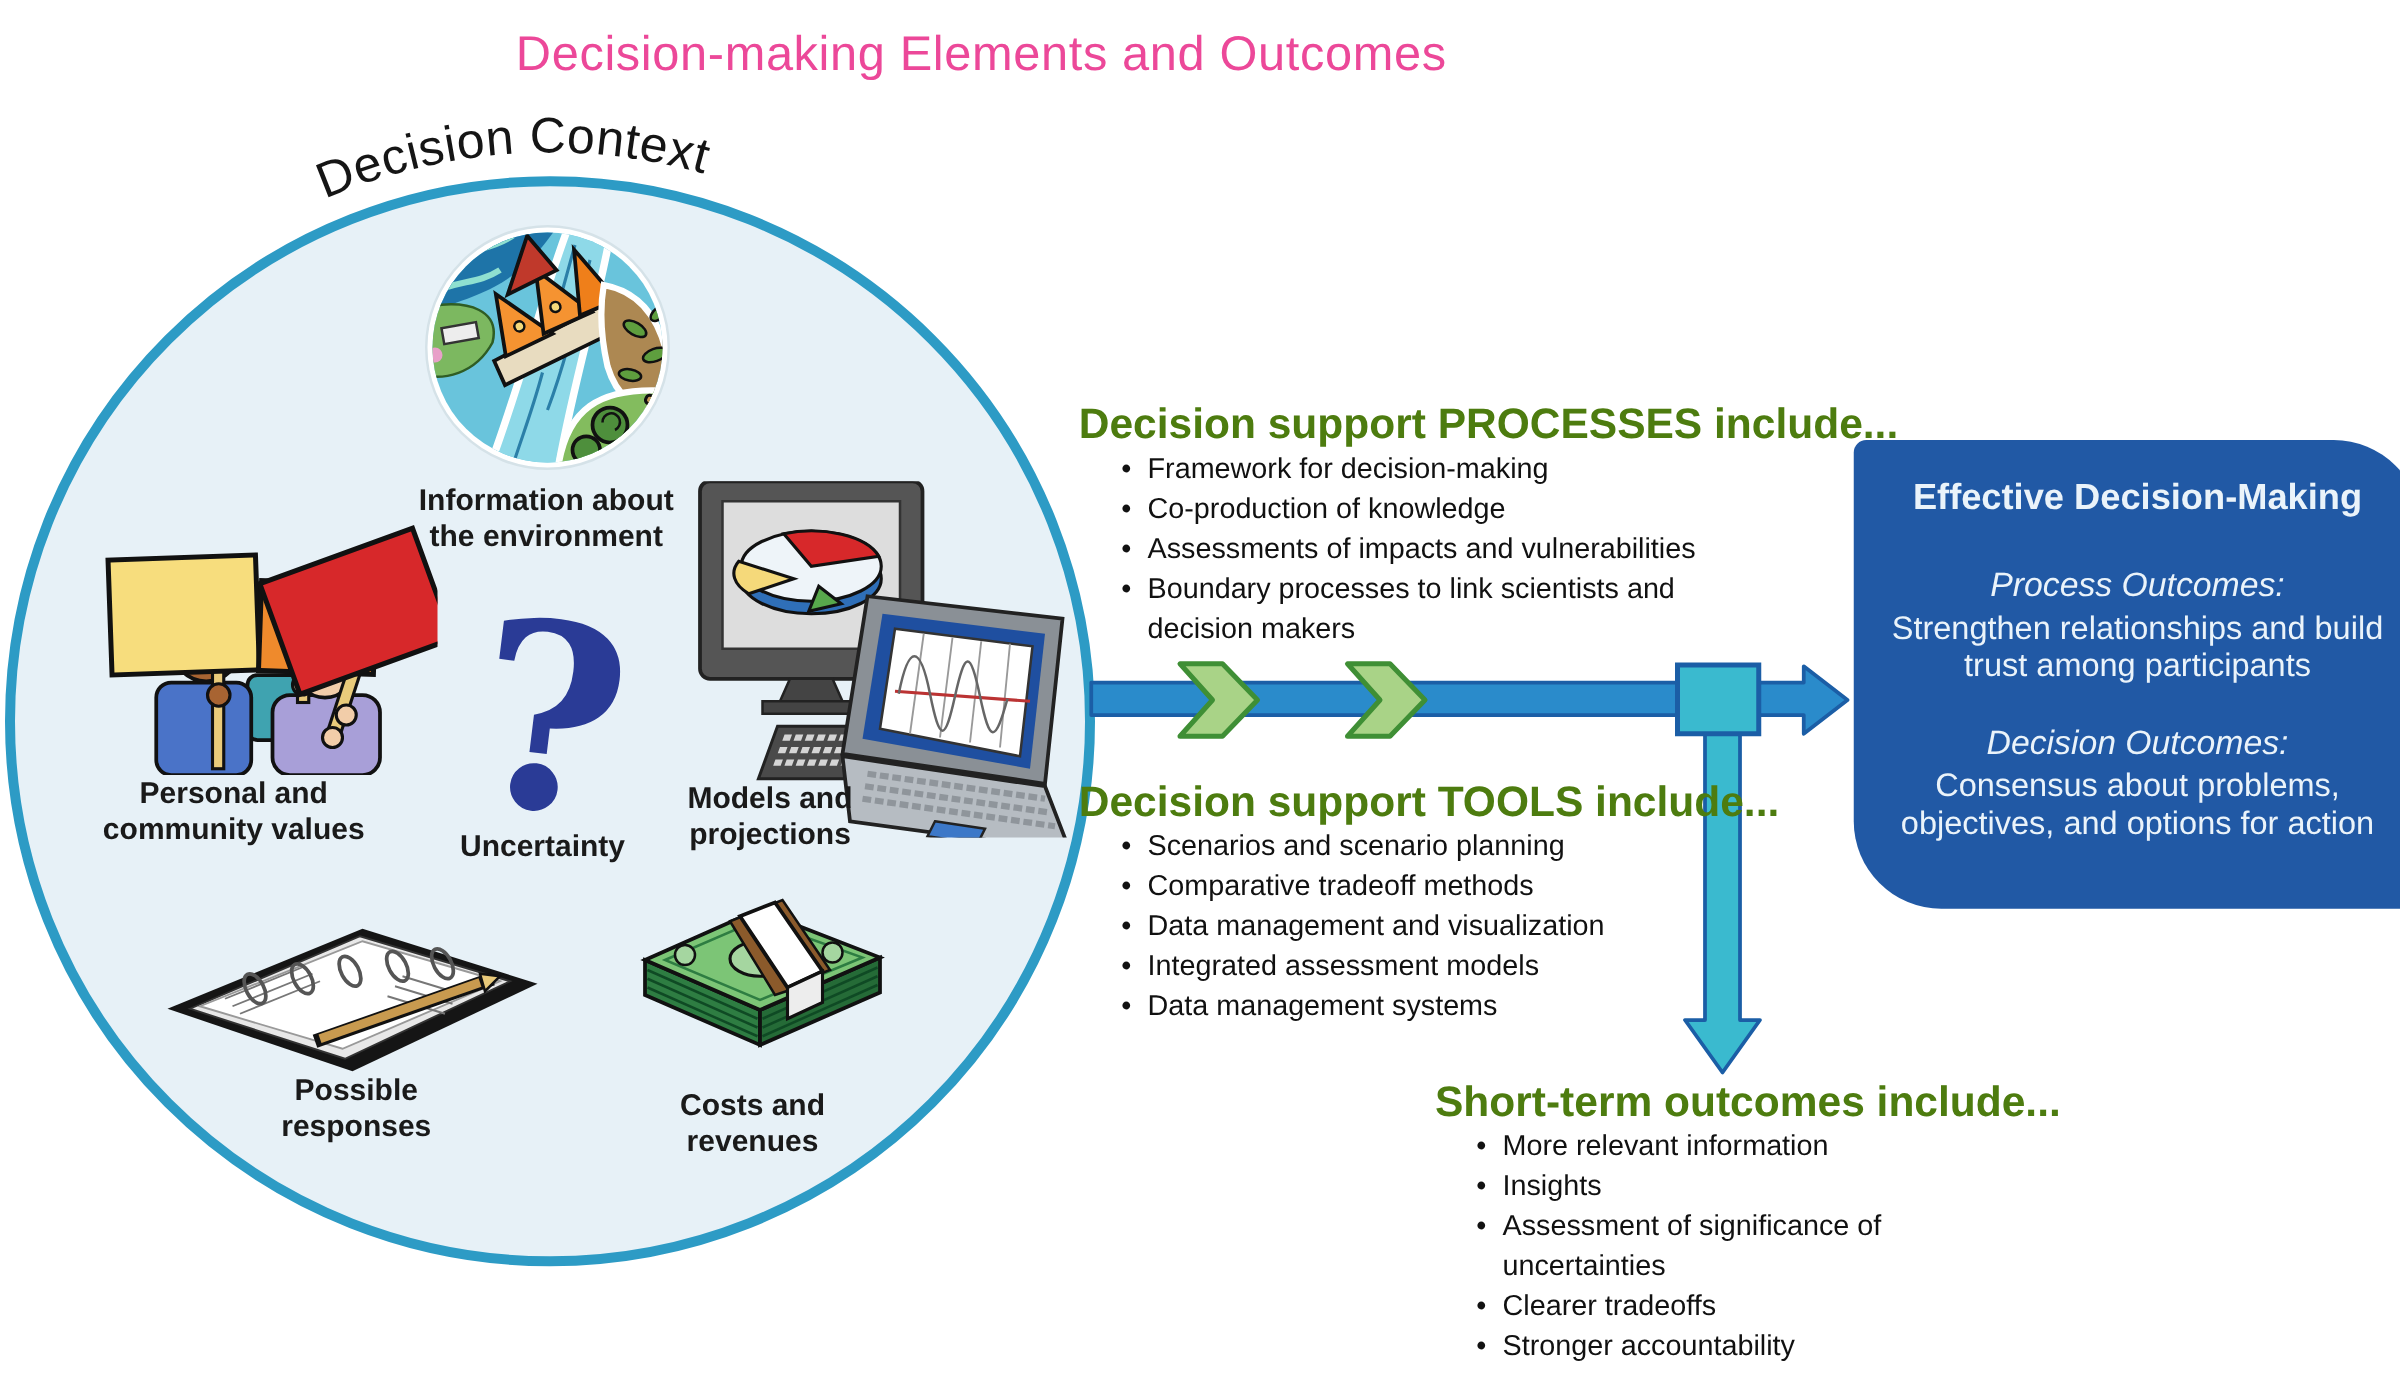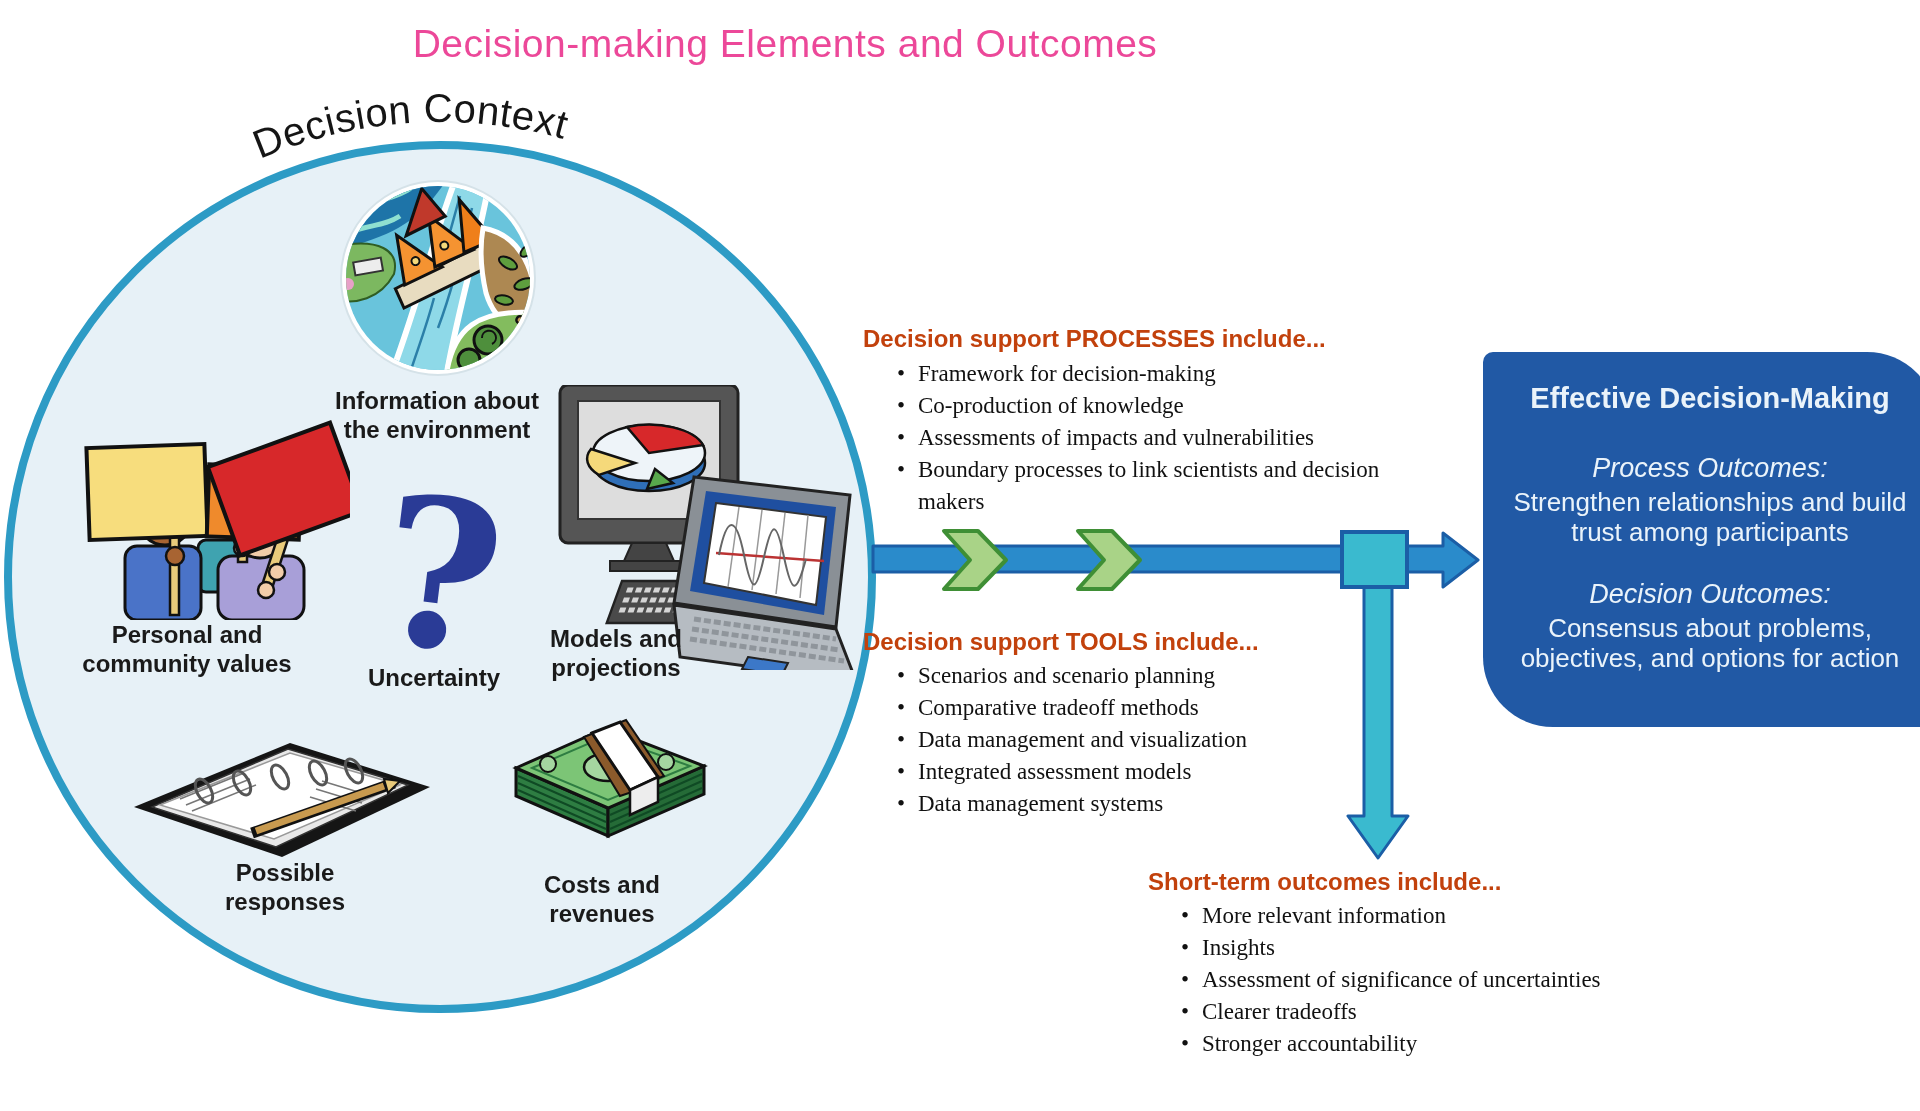--- a/index.html
+++ b/index.html
@@ -13,24 +13,24 @@
                     box-sizing:border-box; border:8px solid var(--circle-border,#2D9BC5);
                     border-radius:50%; background:var(--circle-fill,#E7F1F7); }
 
   .overlay-svg { position:absolute; left:0; top:0; width:1920px; height:1111px; pointer-events:none; }
 
   .illus { position:absolute; }
 
   .label { position:absolute; font-weight:bold; font-size:24px; line-height:29px; text-align:center;
            white-space:pre-line; color:#1a1a1a; width:300px; }
 
-  .col-header { position:absolute; font-weight:bold; font-size:24px; line-height:30px; color:#c2410c; }
+  .col-header { position:absolute; font-weight:bold; font-size:34px; line-height:30px; color:#4d7c0f; }
 
   ul.bullets { position:absolute; list-style:none; margin:0; padding:0;
-               font-size:23px; line-height:32px; color:#111;font-family:Liberation Serif, serif; }
+               font-size:23px; line-height:32px; color:#111; }
   ul.bullets li { position:relative; padding-left:30px; }
   ul.bullets li::before { content:"\2022"; position:absolute; left:9px; }
 
   .outcome-box { position:absolute; left:1483px; top:352px; width:454px; height:375px;
                  background:var(--box-fill,#2159A5); border-radius:10px 70px 10px 70px;
                  color:var(--box-text,#EAF3FA); text-align:center; box-sizing:border-box;
                  padding:30px 16px 0; }
   .outcome-box h2 { font-size:29px; font-weight:bold; margin:0 0 38px; }
   .outcome-section { margin-bottom:32px; }
   .outcome-section h3 { font-size:27px; font-style:italic; font-weight:normal; margin:0 0 3px; }

